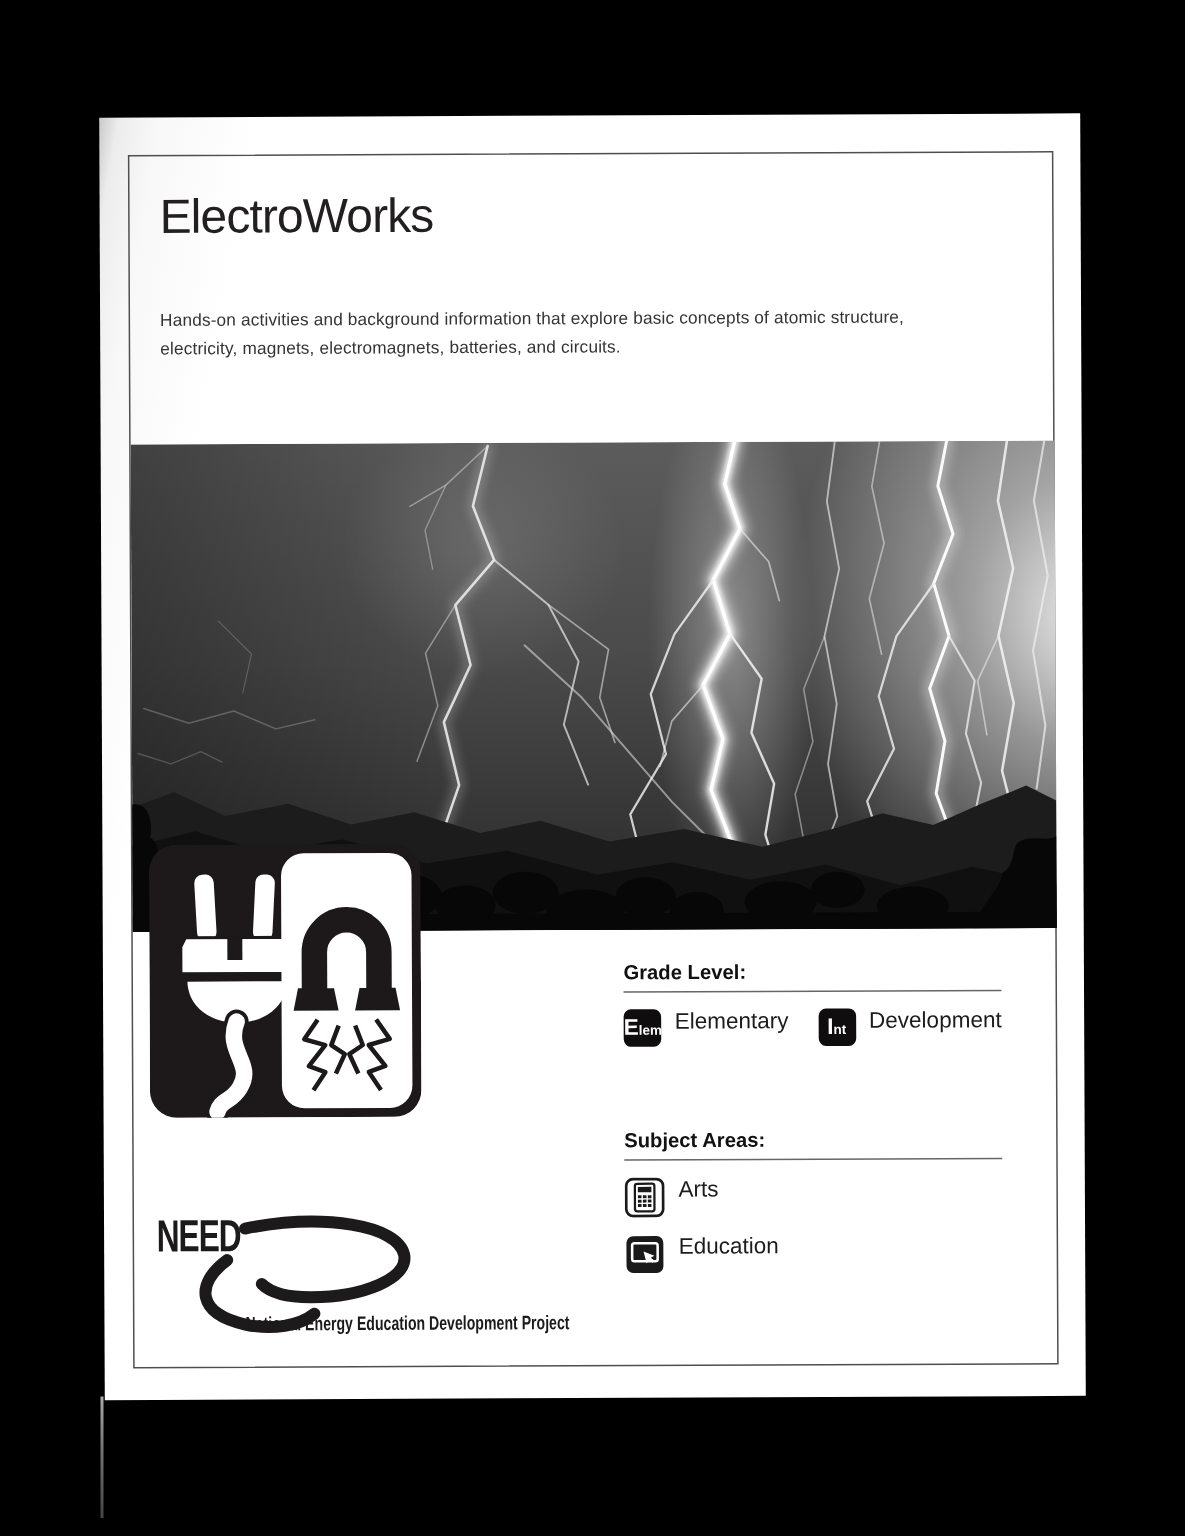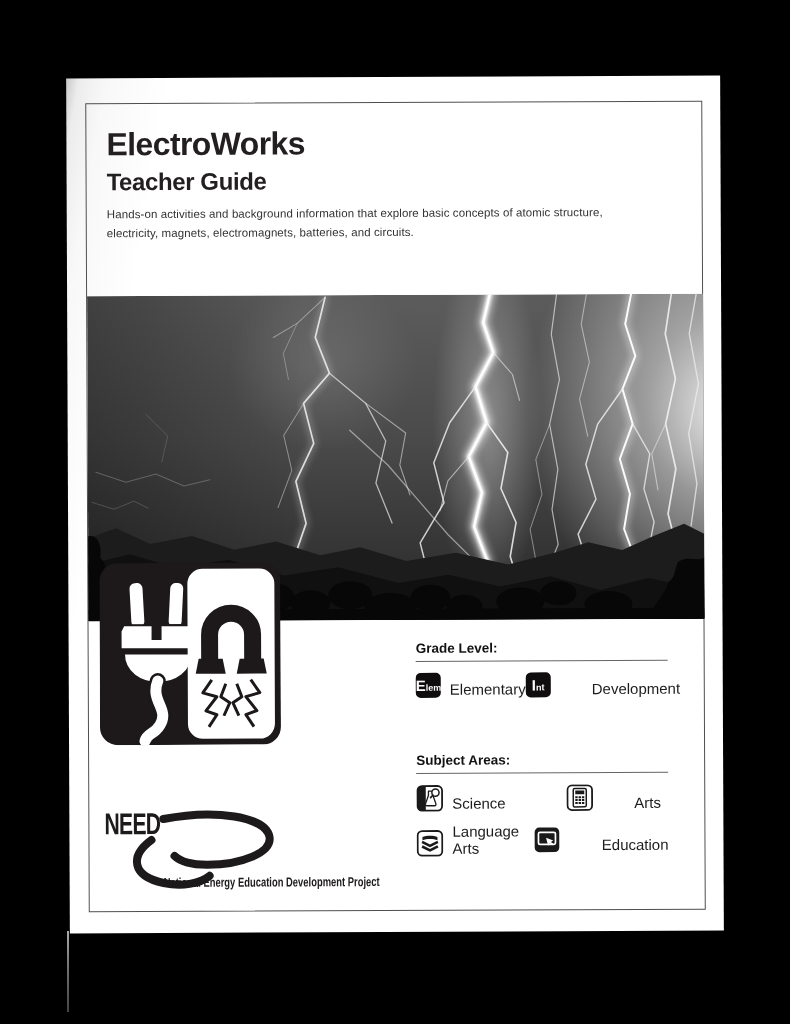--- a/index.html
+++ b/index.html
@@ -13,21 +13,21 @@
     background:linear-gradient(100deg,#c9c9c9 0%,#ececec 1.6%,#f8f8f8 5%,#ffffff 13%,#ffffff 100%);
     transform:rotate(-0.25deg);
     transform-origin:50% 50%;
   }
   .inner-frame{
     position:absolute;left:19px;top:25px;width:617px;height:809px;
     border:1px solid #4f4f4f;box-sizing:border-box;
   }
   .title{
     position:absolute;left:40px;top:50px;margin:0;
-    font-size:32px;font-weight:bold;letter-spacing:-0.6px;color:#231f20;line-height:1;
+    font-size:32px;font-weight:normal;letter-spacing:-0.6px;color:#231f20;line-height:1;
   }
   .subtitle{
     position:absolute;left:40px;top:92px;margin:0;
     font-size:24px;font-weight:bold;letter-spacing:-0.4px;color:#231f20;line-height:1;
   }
   .desc{
     position:absolute;left:40px;top:127px;margin:0;width:548px;
     font-size:11.5px;line-height:1.62;color:#333;letter-spacing:0.1px;
   }
   .photo{
@@ -40,22 +40,22 @@
   .section{
     position:absolute;width:252px;z-index:4;
   }
   .section-head{
     font-size:13.5px;font-weight:bold;color:#111;
     padding-bottom:5px;border-bottom:1.5px solid #666;
   }
   .grade-section{left:347px;top:564px;}
   .subjects-section{left:347px;top:676px;}
   .row{display:flex;align-items:center;margin-top:11px;}
-  .cell{display:flex;align-items:flex-end;width:150px;}
-  .cell:last-child{width:auto;gap:32px;}
+  .cell{display:flex;align-items:flex-start;width:150px;}
+  .cell:last-child{width:auto;}
   .badge{
     width:25px;height:25px;background:#0f0d0e;border-radius:5px;
     color:#fff;text-align:center;line-height:25px;flex:0 0 auto;
     font-weight:bold;
   }
   .b-big{font-size:15px;}
   .b-small{font-size:9px;}
   .item-label{font-size:15px;color:#1c1c1c;margin-left:9px;}
   .sicon{width:27px;height:27px;flex:0 0 auto;}
   .need-logo{
@@ -66,21 +66,20 @@
     background:linear-gradient(180deg,#aaa 0%,#777 40%,#444 100%);
   }
 </style>
 </head>
 <body>
 
 <div class="page">
   <div class="inner-frame"></div>
 
   <h1 class="title">ElectroWorks</h1>
-  <h2 class="subtitle">Teacher Guide</h2>
   <p class="desc">Hands-on activities and background information that explore basic concepts of atomic structure, electricity, magnets, electromagnets, batteries, and circuits.</p>
 
   <div class="photo">
     <svg width="616" height="325" viewBox="0 0 616 325" xmlns="http://www.w3.org/2000/svg">
       <defs>
         <linearGradient id="sky" x1="0" y1="0" x2="0" y2="1">
           <stop offset="0" stop-color="#5c5c5c"></stop>
           <stop offset="0.45" stop-color="#4a4a4a"></stop>
           <stop offset="0.8" stop-color="#343434"></stop>
           <stop offset="1" stop-color="#2a2a2a"></stop>
@@ -227,59 +226,40 @@
       </div>
     </div>
   </section>
 
   <section class="section subjects-section">
     <div class="section-head">Subject Areas:</div>
     <div class="row">
       <div class="cell">
         <svg class="sicon" viewBox="0 0 27 27" xmlns="http://www.w3.org/2000/svg">
           <rect x="1.2" y="1.2" width="24.6" height="24.6" rx="4.5" fill="#fff" stroke="#1a1a1a" stroke-width="1.8"></rect>
-          <path d="M5.7,1.2 L9.5,1.2 L9.5,25.8 L5.7,25.8 A4.5,4.5 0 0 1 1.2,21.3 L1.2,5.7 A4.5,4.5 0 0 1 5.7,1.2 Z" fill="#1a1a1a"></path>
-          <path d="M12.2,6.2 L16.6,6.2 L16.6,10.4 L19.6,19 A1.4,1.4 0 0 1 18.3,20.9 L10.5,20.9 A1.4,1.4 0 0 1 9.2,19 L12.2,10.4 Z" fill="#fff" stroke="#1a1a1a" stroke-width="1.3" stroke-linejoin="round"></path>
-          <circle cx="19.2" cy="7.8" r="3.6" fill="#fff" stroke="#1a1a1a" stroke-width="1.5"></circle>
-          <line x1="16.6" y1="10.4" x2="14.3" y2="12.8" stroke="#1a1a1a" stroke-width="1.7" stroke-linecap="round"></line>
-        </svg>
-        <span class="item-label">Science</span>
-      </div>
-      <div class="cell">
-        <svg class="sicon" viewBox="0 0 27 27" xmlns="http://www.w3.org/2000/svg">
-          <rect x="1.2" y="1.2" width="24.6" height="24.6" rx="4.5" fill="#fff" stroke="#1a1a1a" stroke-width="1.8"></rect>
           <rect x="7" y="4.3" width="13" height="18.4" rx="1.5" fill="#fff" stroke="#1a1a1a" stroke-width="1.5"></rect>
           <rect x="9" y="6.4" width="9" height="3.6" fill="#1a1a1a"></rect>
           <g fill="#1a1a1a">
             <rect x="9" y="12" width="2.4" height="2"></rect>
               <rect x="12.3" y="12" width="2.4" height="2"></rect>
               <rect x="15.6" y="12" width="2.4" height="2"></rect>
             <rect x="9" y="14.9" width="2.4" height="2"></rect>
               <rect x="12.3" y="14.9" width="2.4" height="2"></rect>
               <rect x="15.6" y="14.9" width="2.4" height="2"></rect>
             <rect x="9" y="17.8" width="2.4" height="2"></rect>
               <rect x="12.3" y="17.8" width="2.4" height="2"></rect>
               <rect x="15.6" y="17.8" width="2.4" height="2"></rect>
           </g>
         </svg>
         <span class="item-label">Arts</span>
       </div>
     </div>
     <div class="row">
       <div class="cell">
         <svg class="sicon" viewBox="0 0 27 27" xmlns="http://www.w3.org/2000/svg">
-          <rect x="1.2" y="1.2" width="24.6" height="24.6" rx="4.5" fill="#fff" stroke="#1a1a1a" stroke-width="1.8"></rect>
-          <path d="M6,7.2 C10,5.5 17,5.5 21,7.2 L21,10.4 C17,8.7 10,8.7 6,10.4 Z" fill="#1a1a1a"></path>
-          <path d="M5.6,12 L13.5,16 L21.4,12" fill="none" stroke="#1a1a1a" stroke-width="2.6" stroke-linejoin="round"></path>
-          <path d="M5.6,16.6 L13.5,20.6 L21.4,16.6" fill="none" stroke="#1a1a1a" stroke-width="2.6" stroke-linejoin="round"></path>
-        </svg>
-        <span class="item-label">Language Arts</span>
-      </div>
-      <div class="cell">
-        <svg class="sicon" viewBox="0 0 27 27" xmlns="http://www.w3.org/2000/svg">
           <rect x="1.2" y="1.2" width="24.6" height="24.6" rx="4.5" fill="#1a1a1a"></rect>
           <rect x="5" y="6" width="17" height="12" rx="1.5" fill="#1a1a1a" stroke="#fff" stroke-width="1.7"></rect>
           <path d="M12.6,11.5 L14.6,19.5 L16.2,17 L18.6,19 L19.8,17.5 L17.4,15.6 L19.8,14.3 Z" fill="#fff"></path>
         </svg>
         <span class="item-label">Education</span>
       </div>
     </div>
   </section>
 
   <div class="need-logo">

